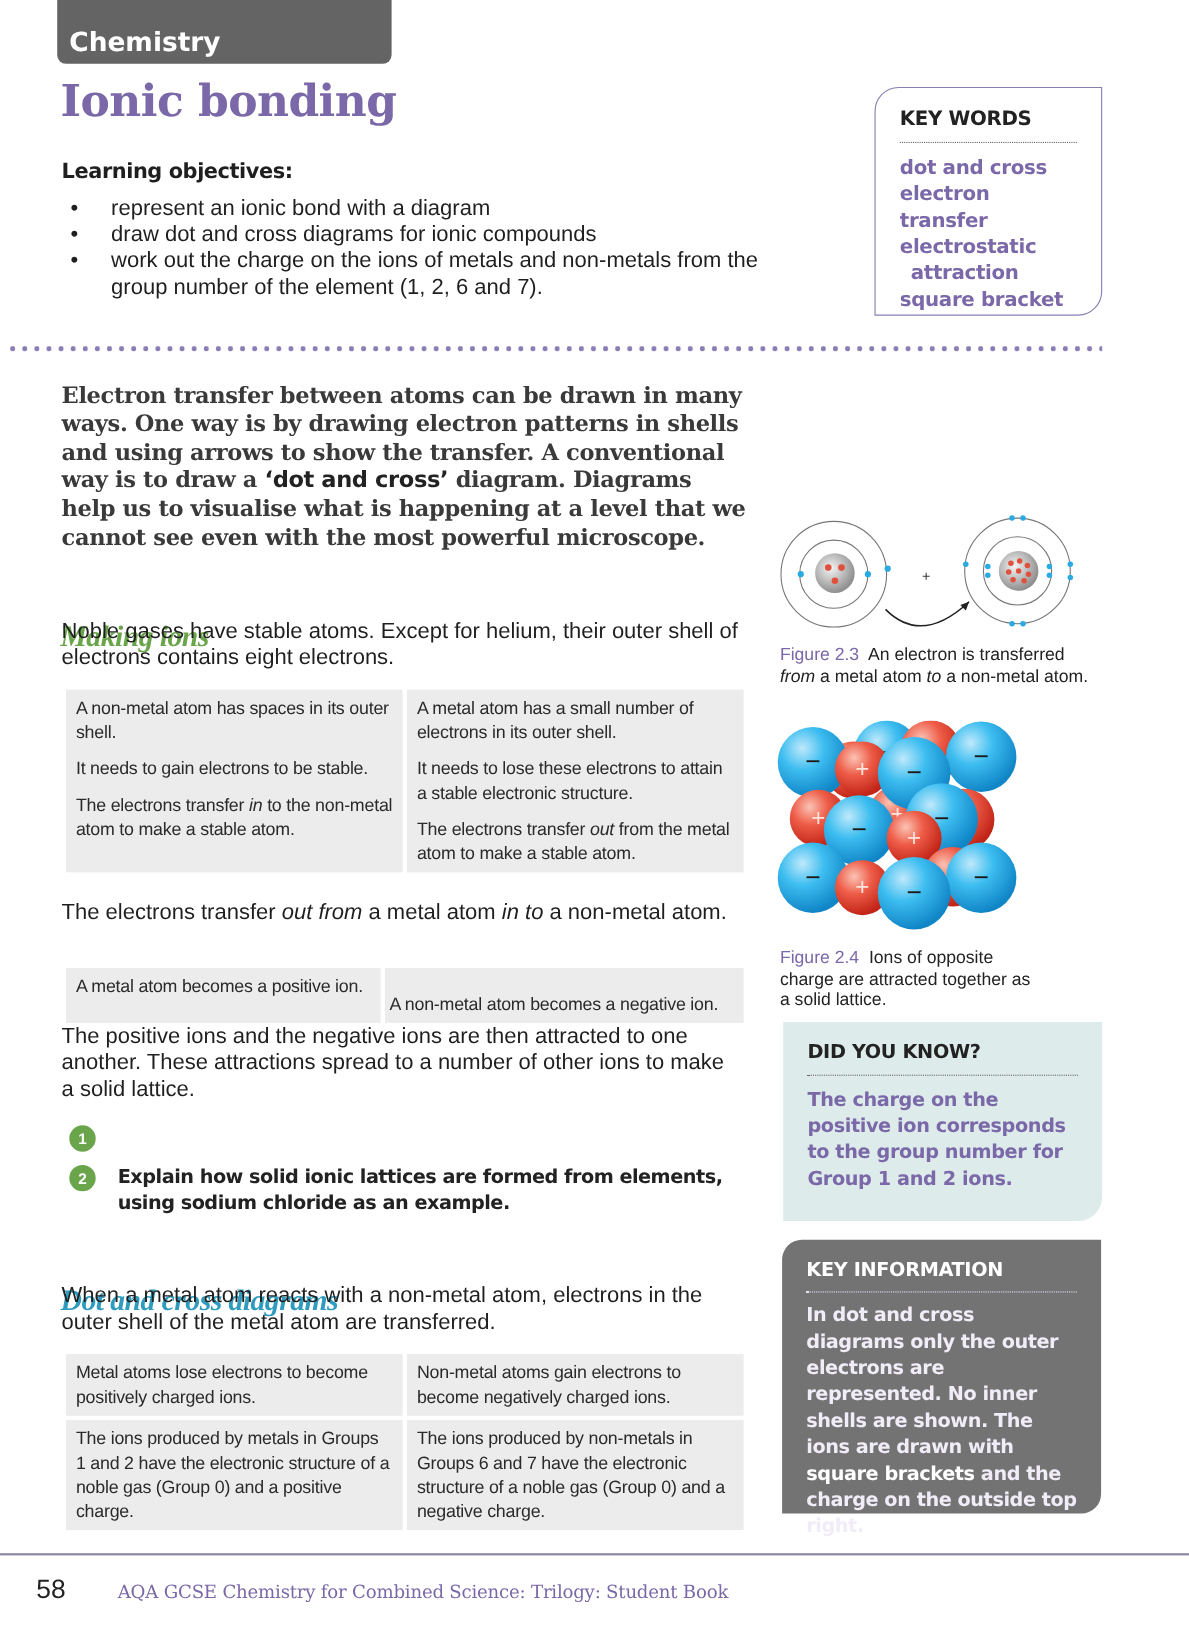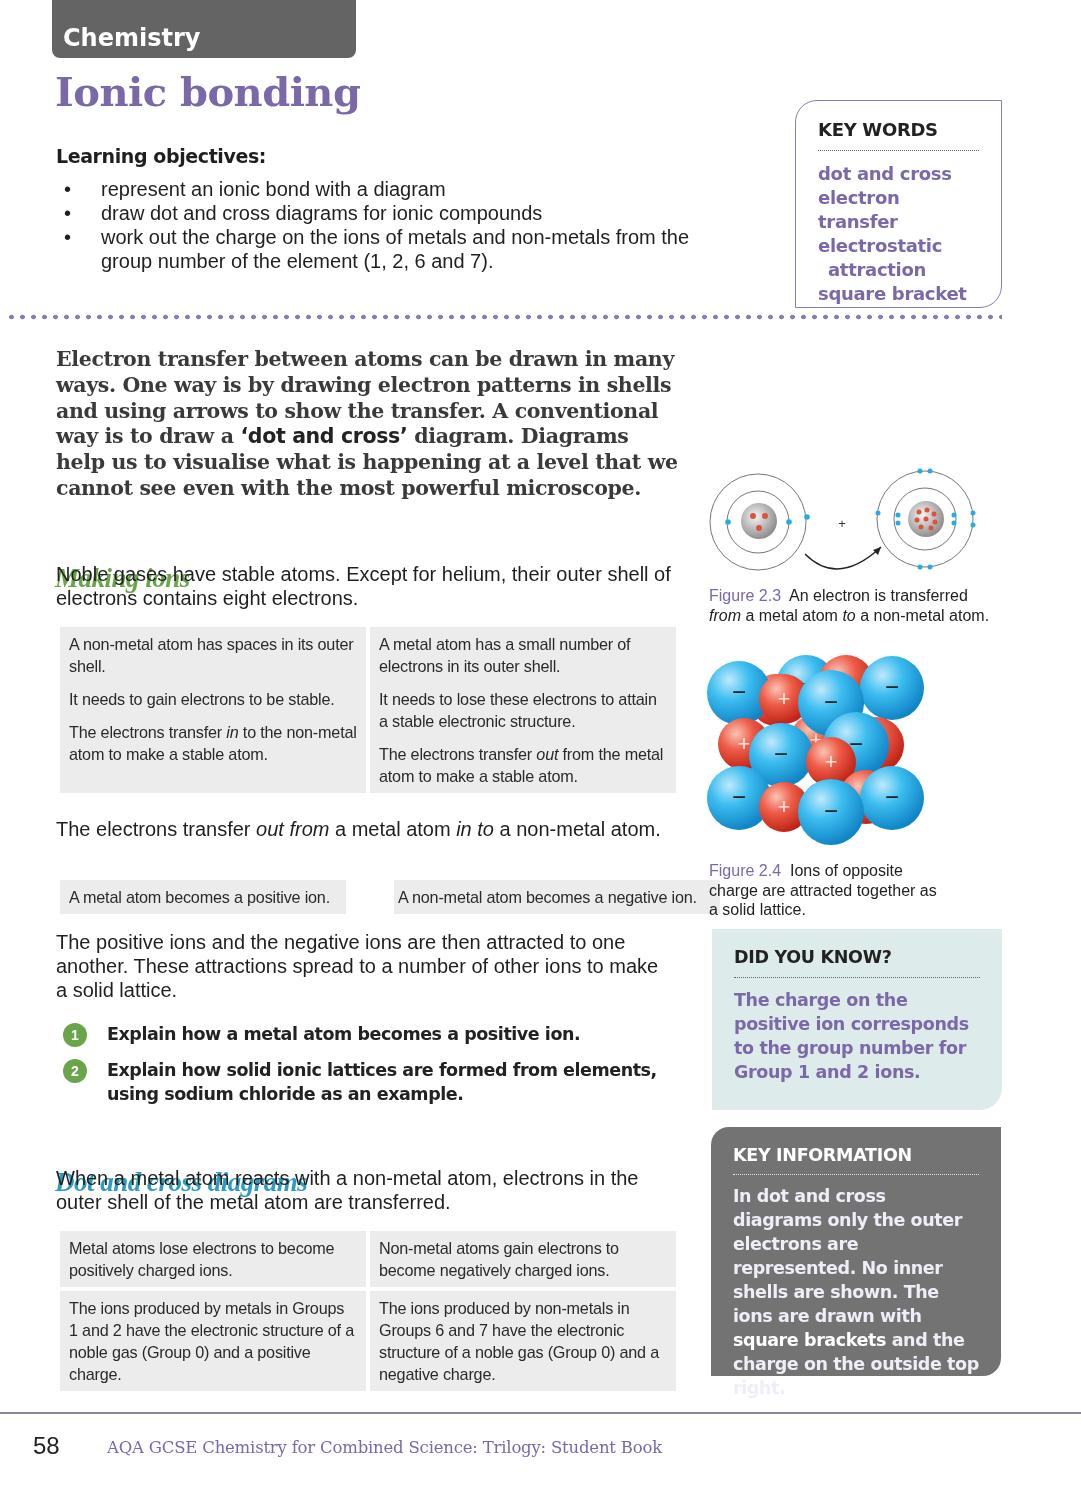--- a/index.html
+++ b/index.html
@@ -12,21 +12,21 @@
   .subject-tab span { position: absolute; left: 11px; bottom: 6px; color: #fff; font-weight: bold; font-size: 24px; font-family: "DejaVu Sans", sans-serif; }
 
   .page-title { left: 55px; top: 68px; font-family: "DejaVu Serif", serif; font-size: 40px; font-weight: bold; color: #7b68a8; letter-spacing: -0.5px; }
 
   .lo-heading { left: 56px; top: 145px; font-size: 19px; font-weight: bold; font-family: "DejaVu Sans", sans-serif; letter-spacing: -0.4px; }
   .lo-list { left: 64px; top: 177px; width: 640px; list-style: none; font-size: 20px; line-height: 24px; }
   .lo-list li { position: relative; padding-left: 37px; }
   .lo-list li::before { content: "•"; position: absolute; left: 0; top: 0; }
 
   
-  .keywords { left: 795px; top: 79px; width: 207px; height: 208px; border: 1.5px solid #8a7db3; border-radius: 22px 0 22px 0; padding: 18px 22px; margin-top: 21px; }
+  .keywords { left: 795px; top: 79px; width: 207px; height: 208px; border: 1.5px solid #8a7db3; border-radius: 22px 0 22px 0; padding: 18px 22px; }
   .kw-title { font-size: 18px; font-weight: bold; color: #222; font-family: "DejaVu Sans", sans-serif; letter-spacing: -0.3px; }
   .dotted-sep { border-bottom: 1.5px dotted #666; margin: 10px 0 11px; }
   .kw-item { font-size: 18px; font-weight: bold; color: #7b68a8; line-height: 24px; font-family: "DejaVu Sans", sans-serif; letter-spacing: -0.3px; }
   .kw-item.indent { padding-left: 10px; }
 
   .dot-rule { left: 6px; top: 313px; width: 996px; height: 8px; background-image: radial-gradient(circle, #8a7db3 2.2px, transparent 2.6px); background-size: 11px 8px; background-repeat: repeat-x; }
 
   .intro { left: 56px; top: 347px; width: 625px; font-family: "DejaVu Serif", serif; font-weight: bold; font-size: 20.5px; line-height: 25.8px; color: #3a3a3a; letter-spacing: -0.35px; }
   .intro .sans { font-family: "DejaVu Sans", sans-serif; color: #222; }
 
@@ -106,29 +106,28 @@
     <p>A metal atom has a small number of electrons in its outer shell.</p>
     <p>It needs to lose these electrons to attain a stable electronic structure.</p>
     <p><span>The electrons transfer </span><i>out</i><span> from the metal atom to make a stable atom.</span></p>
   </div>
 </div>
 
 <p class="abs para" style="left:56px; top:817px;"><span>The electrons transfer </span><i>out from</i><span> a metal atom </span><i>in to</i><span> a non-metal atom.</span></p>
 
 <div class="abs" style="left:60px; top:880px; display:flex; gap:4px;">
   <div class="cell" style="width:286px; padding:6px 9px;">A metal atom becomes a positive ion.</div>
-  <div class="cell" style="width:326px; padding:6px 3px 6px 4px;margin-left:44px;">A non-metal atom becomes a negative ion.</div>
+  <div class="cell" style="width:326px; padding:22px 3px 6px 4px;">A non-metal atom becomes a negative ion.</div>
 </div>
 
 <p class="abs para" style="left:56px; top:930px; width:610px;">The positive ions and the negative ions are then attracted to one another. These attractions spread to a number of other ions to make a solid lattice.</p>
 
 <div class="abs" style="left:56px; top:1022px;">
   <div class="q-row">
     <span class="q-badge">1</span>
-    <span class="q-text">Explain how a metal atom becomes a positive ion.</span>
   </div>
   <div class="q-row" style="margin-top:11px;">
     <span class="q-badge">2</span>
     <span class="q-text">Explain how solid ionic lattices are formed from elements, using sodium chloride as an example.</span>
   </div>
 </div>
 
 <h2 class="abs h2 teal" style="left:55px; top:1123px;">Dot and cross diagrams</h2>
 <p class="abs para" style="left:56px; top:1166px;">When a metal atom reacts with a non-metal atom, electrons in the outer shell of the metal atom are transferred.</p>
 

